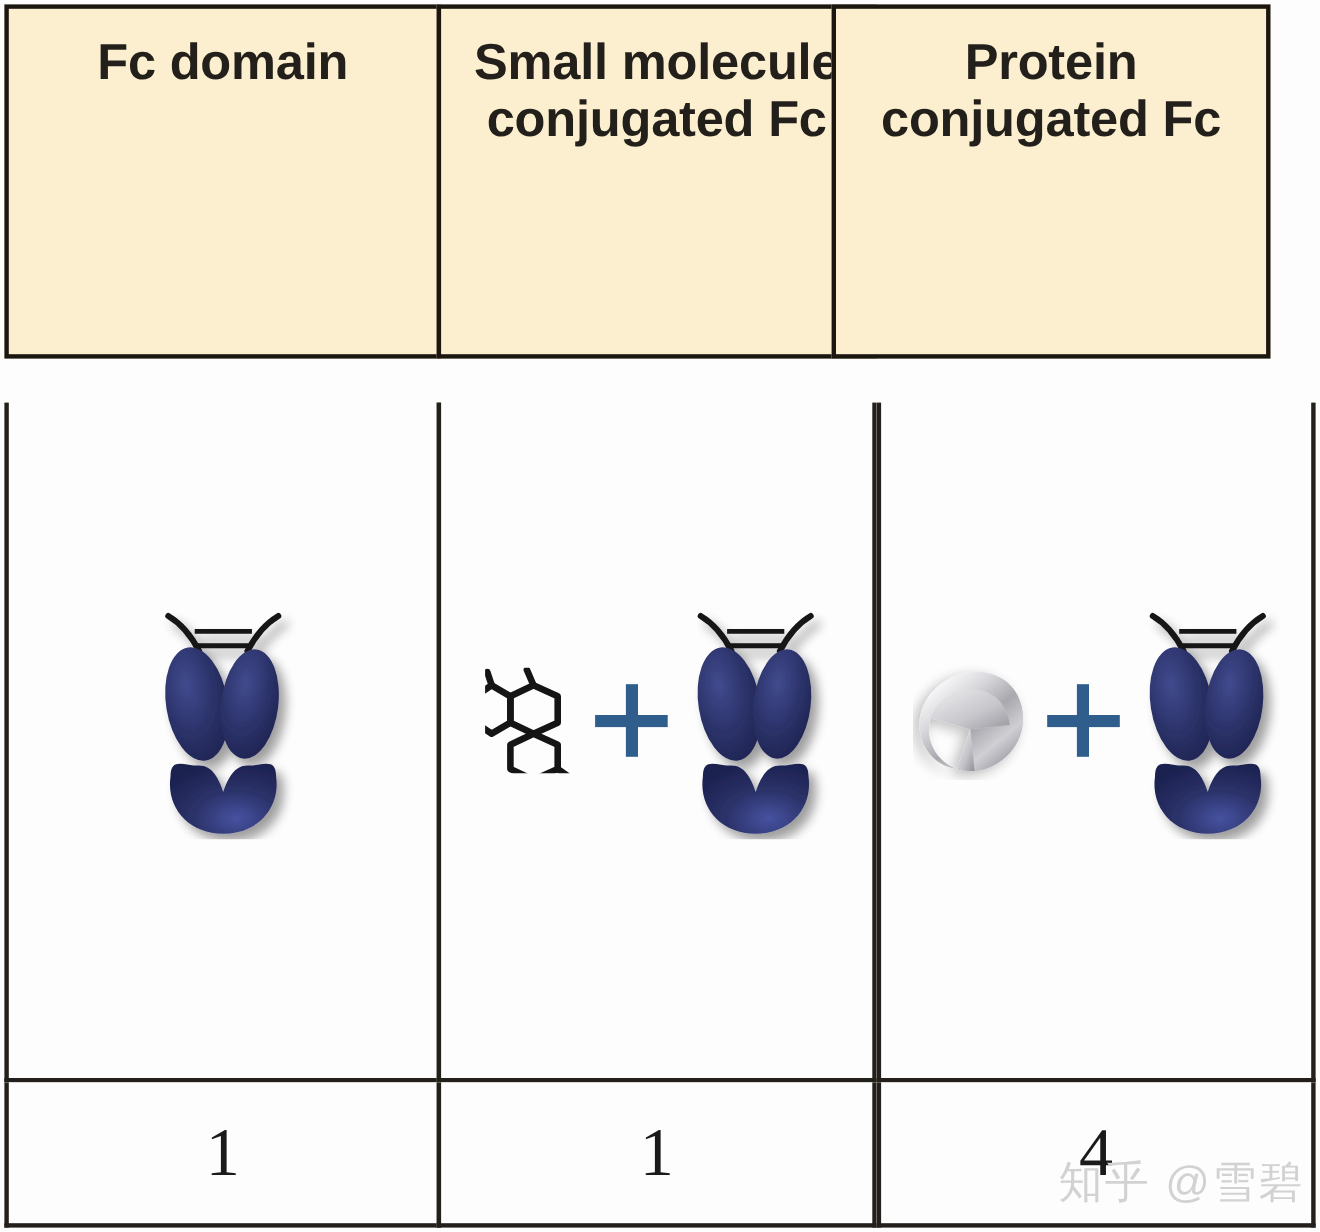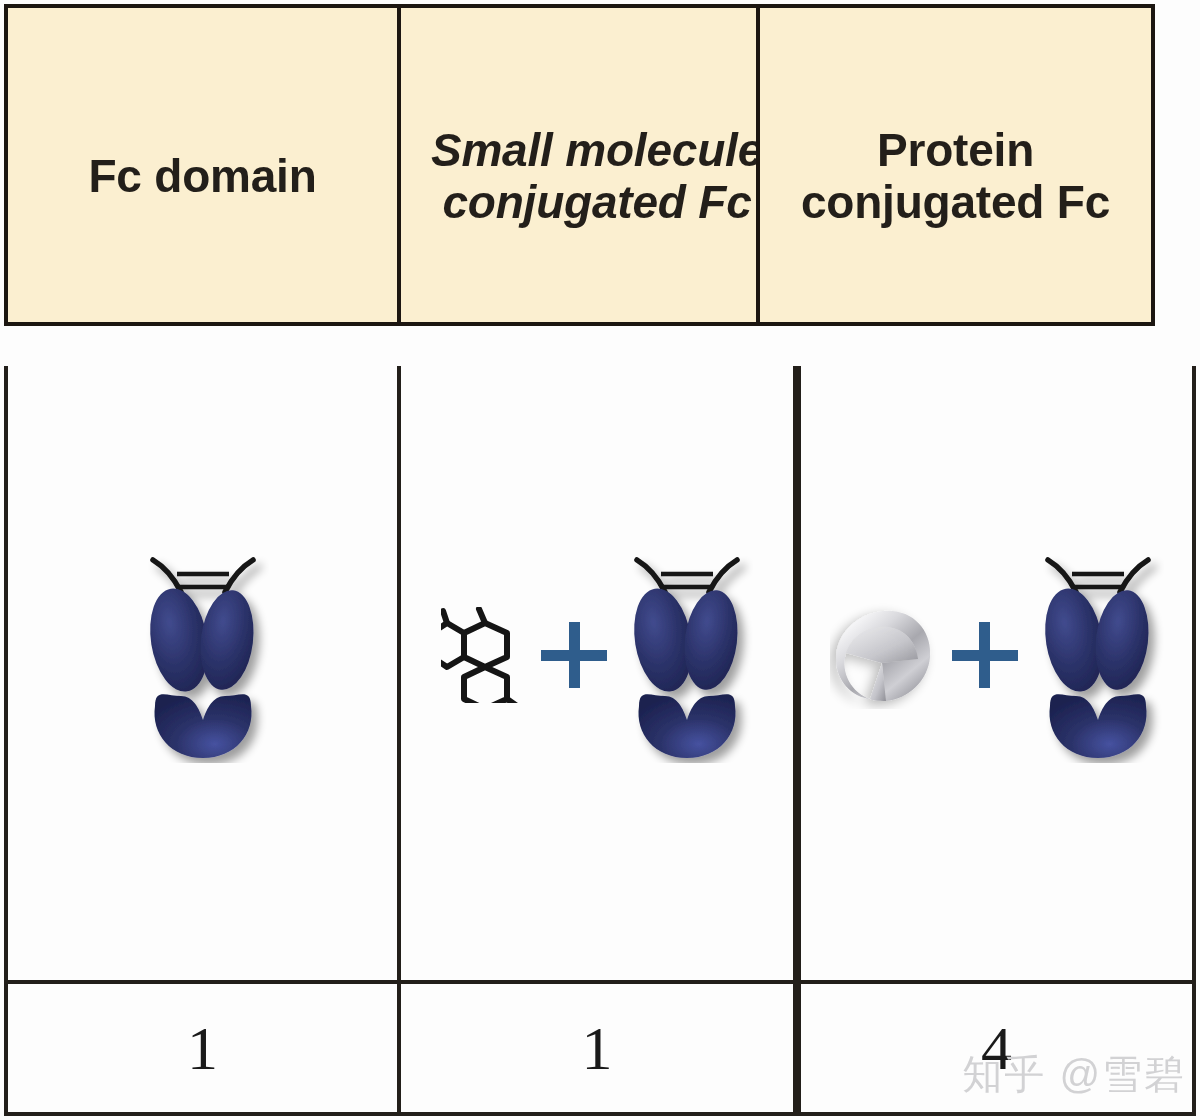--- a/index.html
+++ b/index.html
@@ -31,34 +31,34 @@
     justify-content: center;
     overflow: hidden;
   }
 
   
   .header-row .cell {
     top: 4px;
     height: 322px;
     background: #fbefd0;
     border: 4px solid #1c1611;
-    align-items: center;
+    align-items: flex-start;
     padding-top: 22px;
   }
   .hdr-text {
     width: 94%;
     text-align: center;
     font-size: 46px;
     font-weight: bold;
     line-height: 1.13em;
     color: #231f1a;
     letter-spacing: -0.2px;
   }
   #hdr-c1 { left: 4px;   width: 397px; }
-  #hdr-c2 { left: 397px; width: 400px; font-style: italic; }
+  #hdr-c2 { left: 397px; width: 400px; }
   #hdr-c3 { left: 756px; width: 399px; }
 
   
   .diagram-row .cell {
     top: 366px;
     height: 618px;
     background: #fdfdfd;
     border: 4px solid #231f1a;
     border-top-width: 0;
   }

